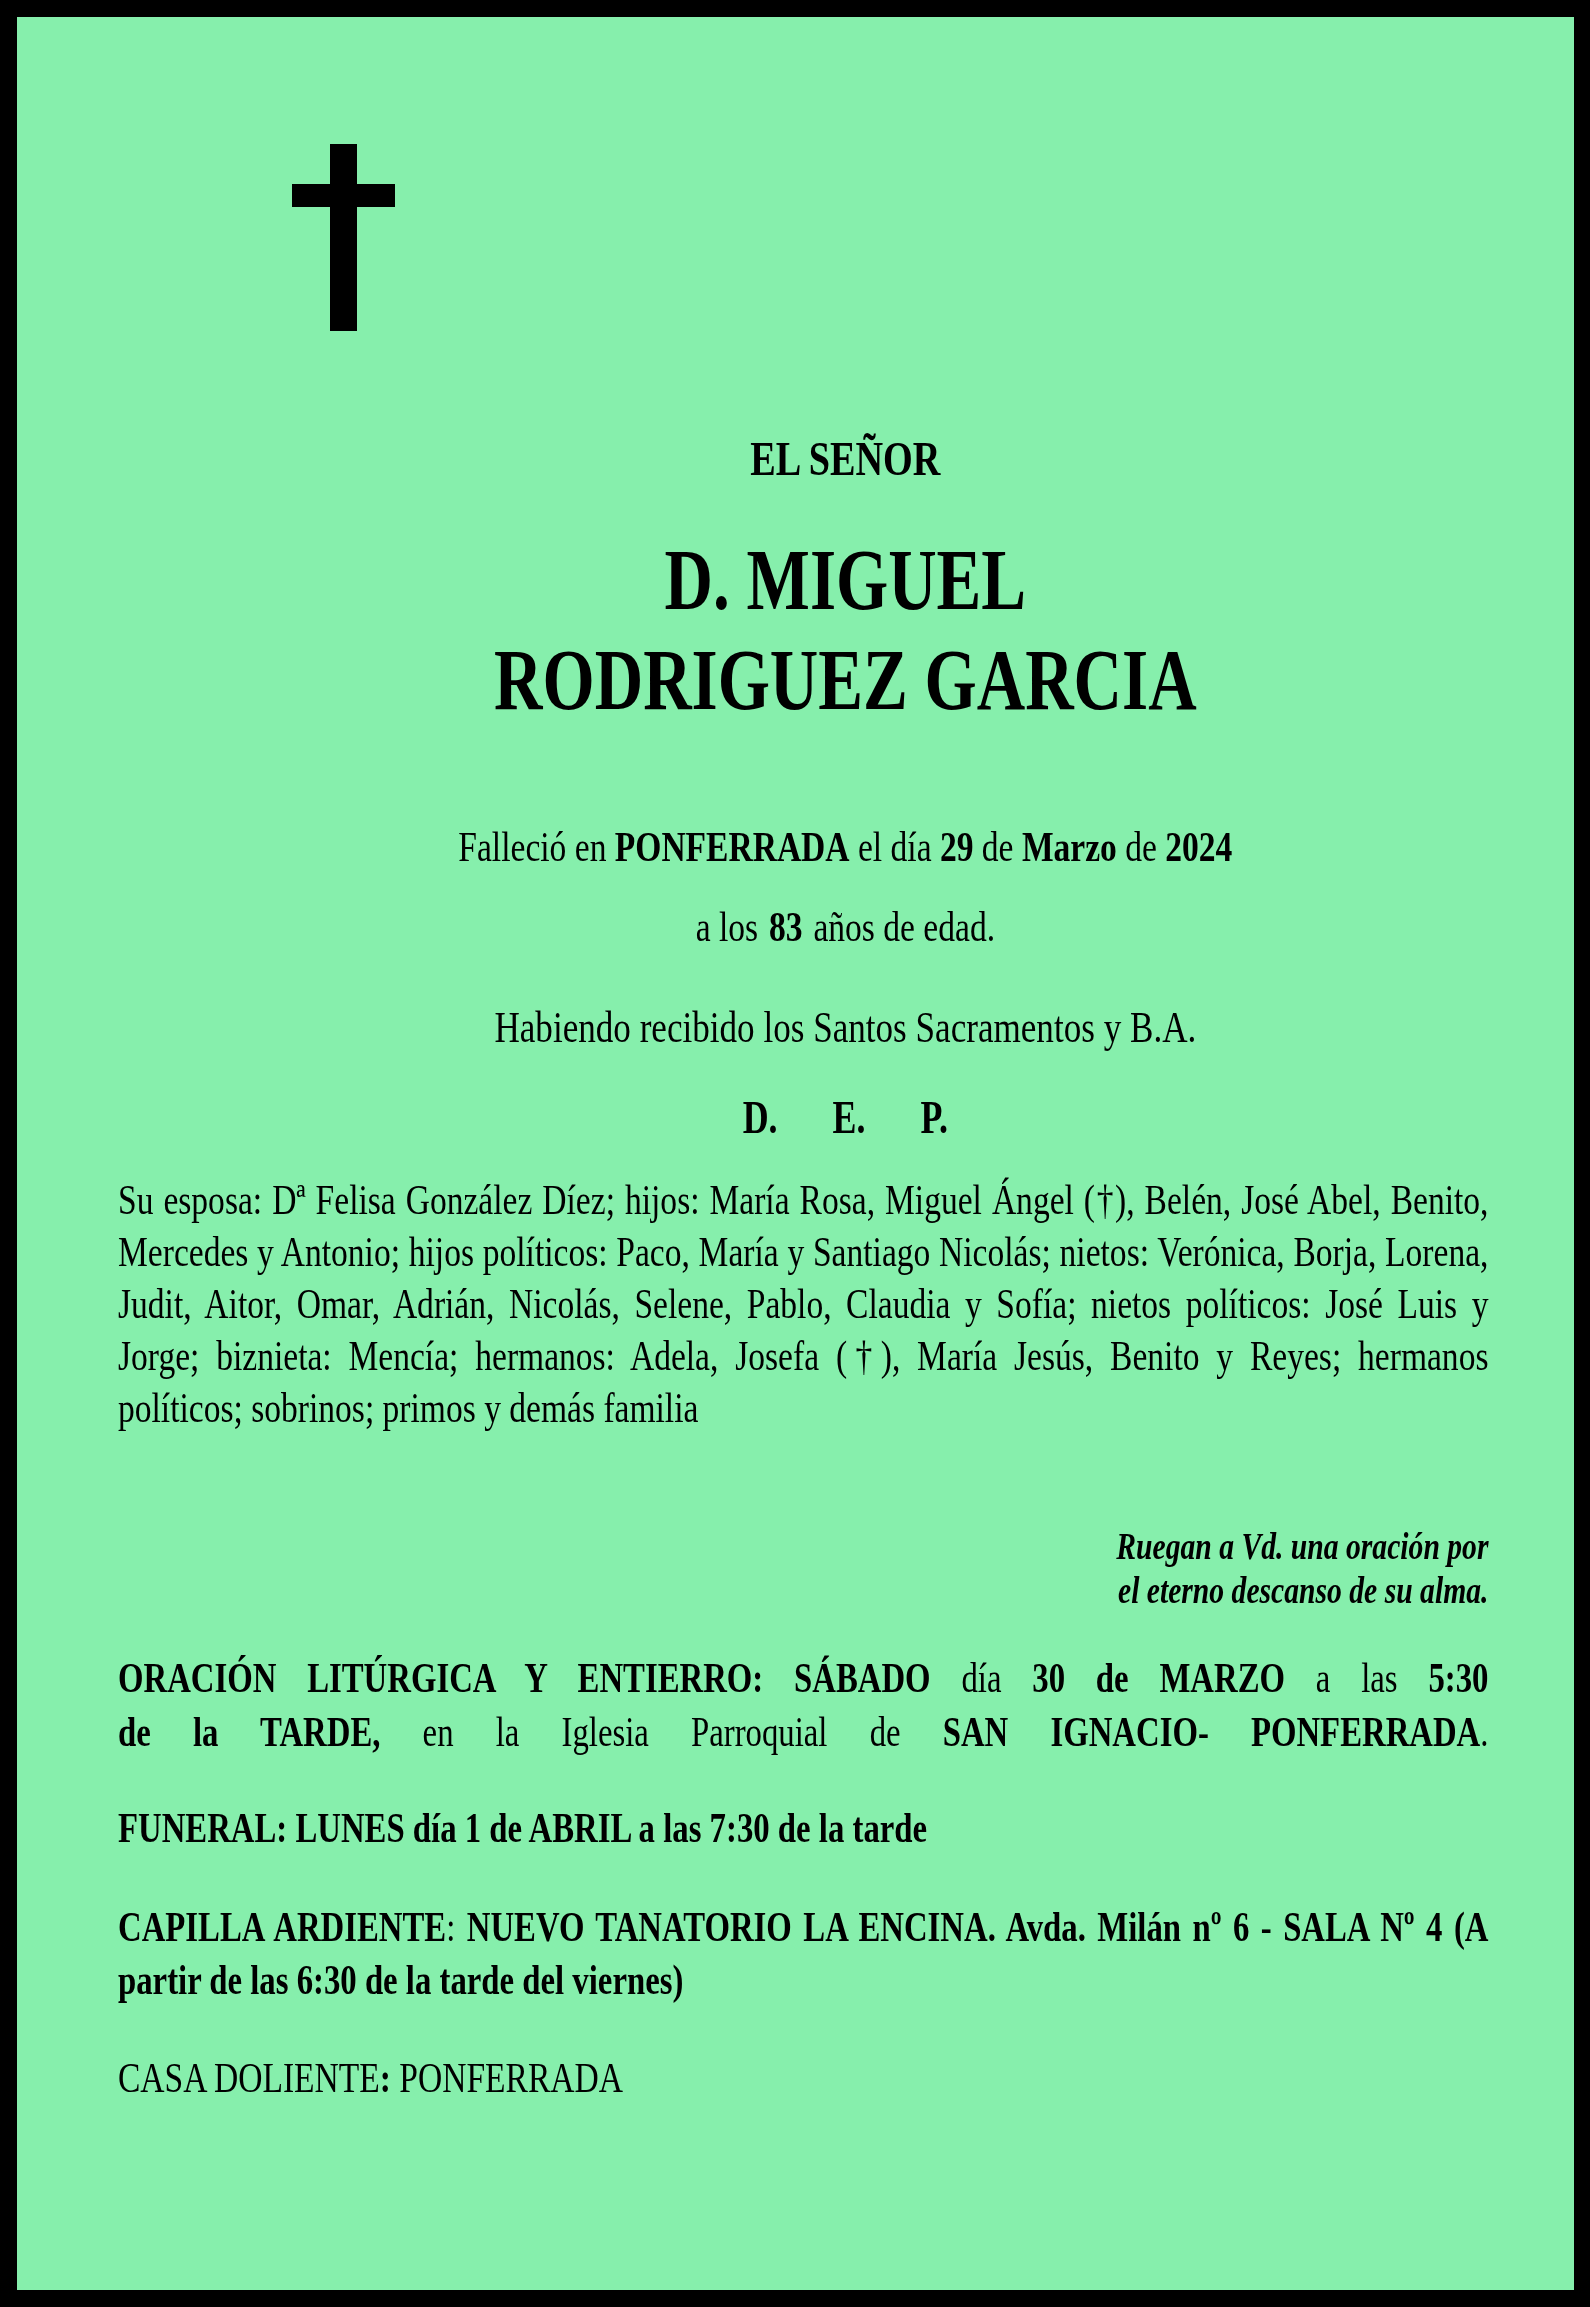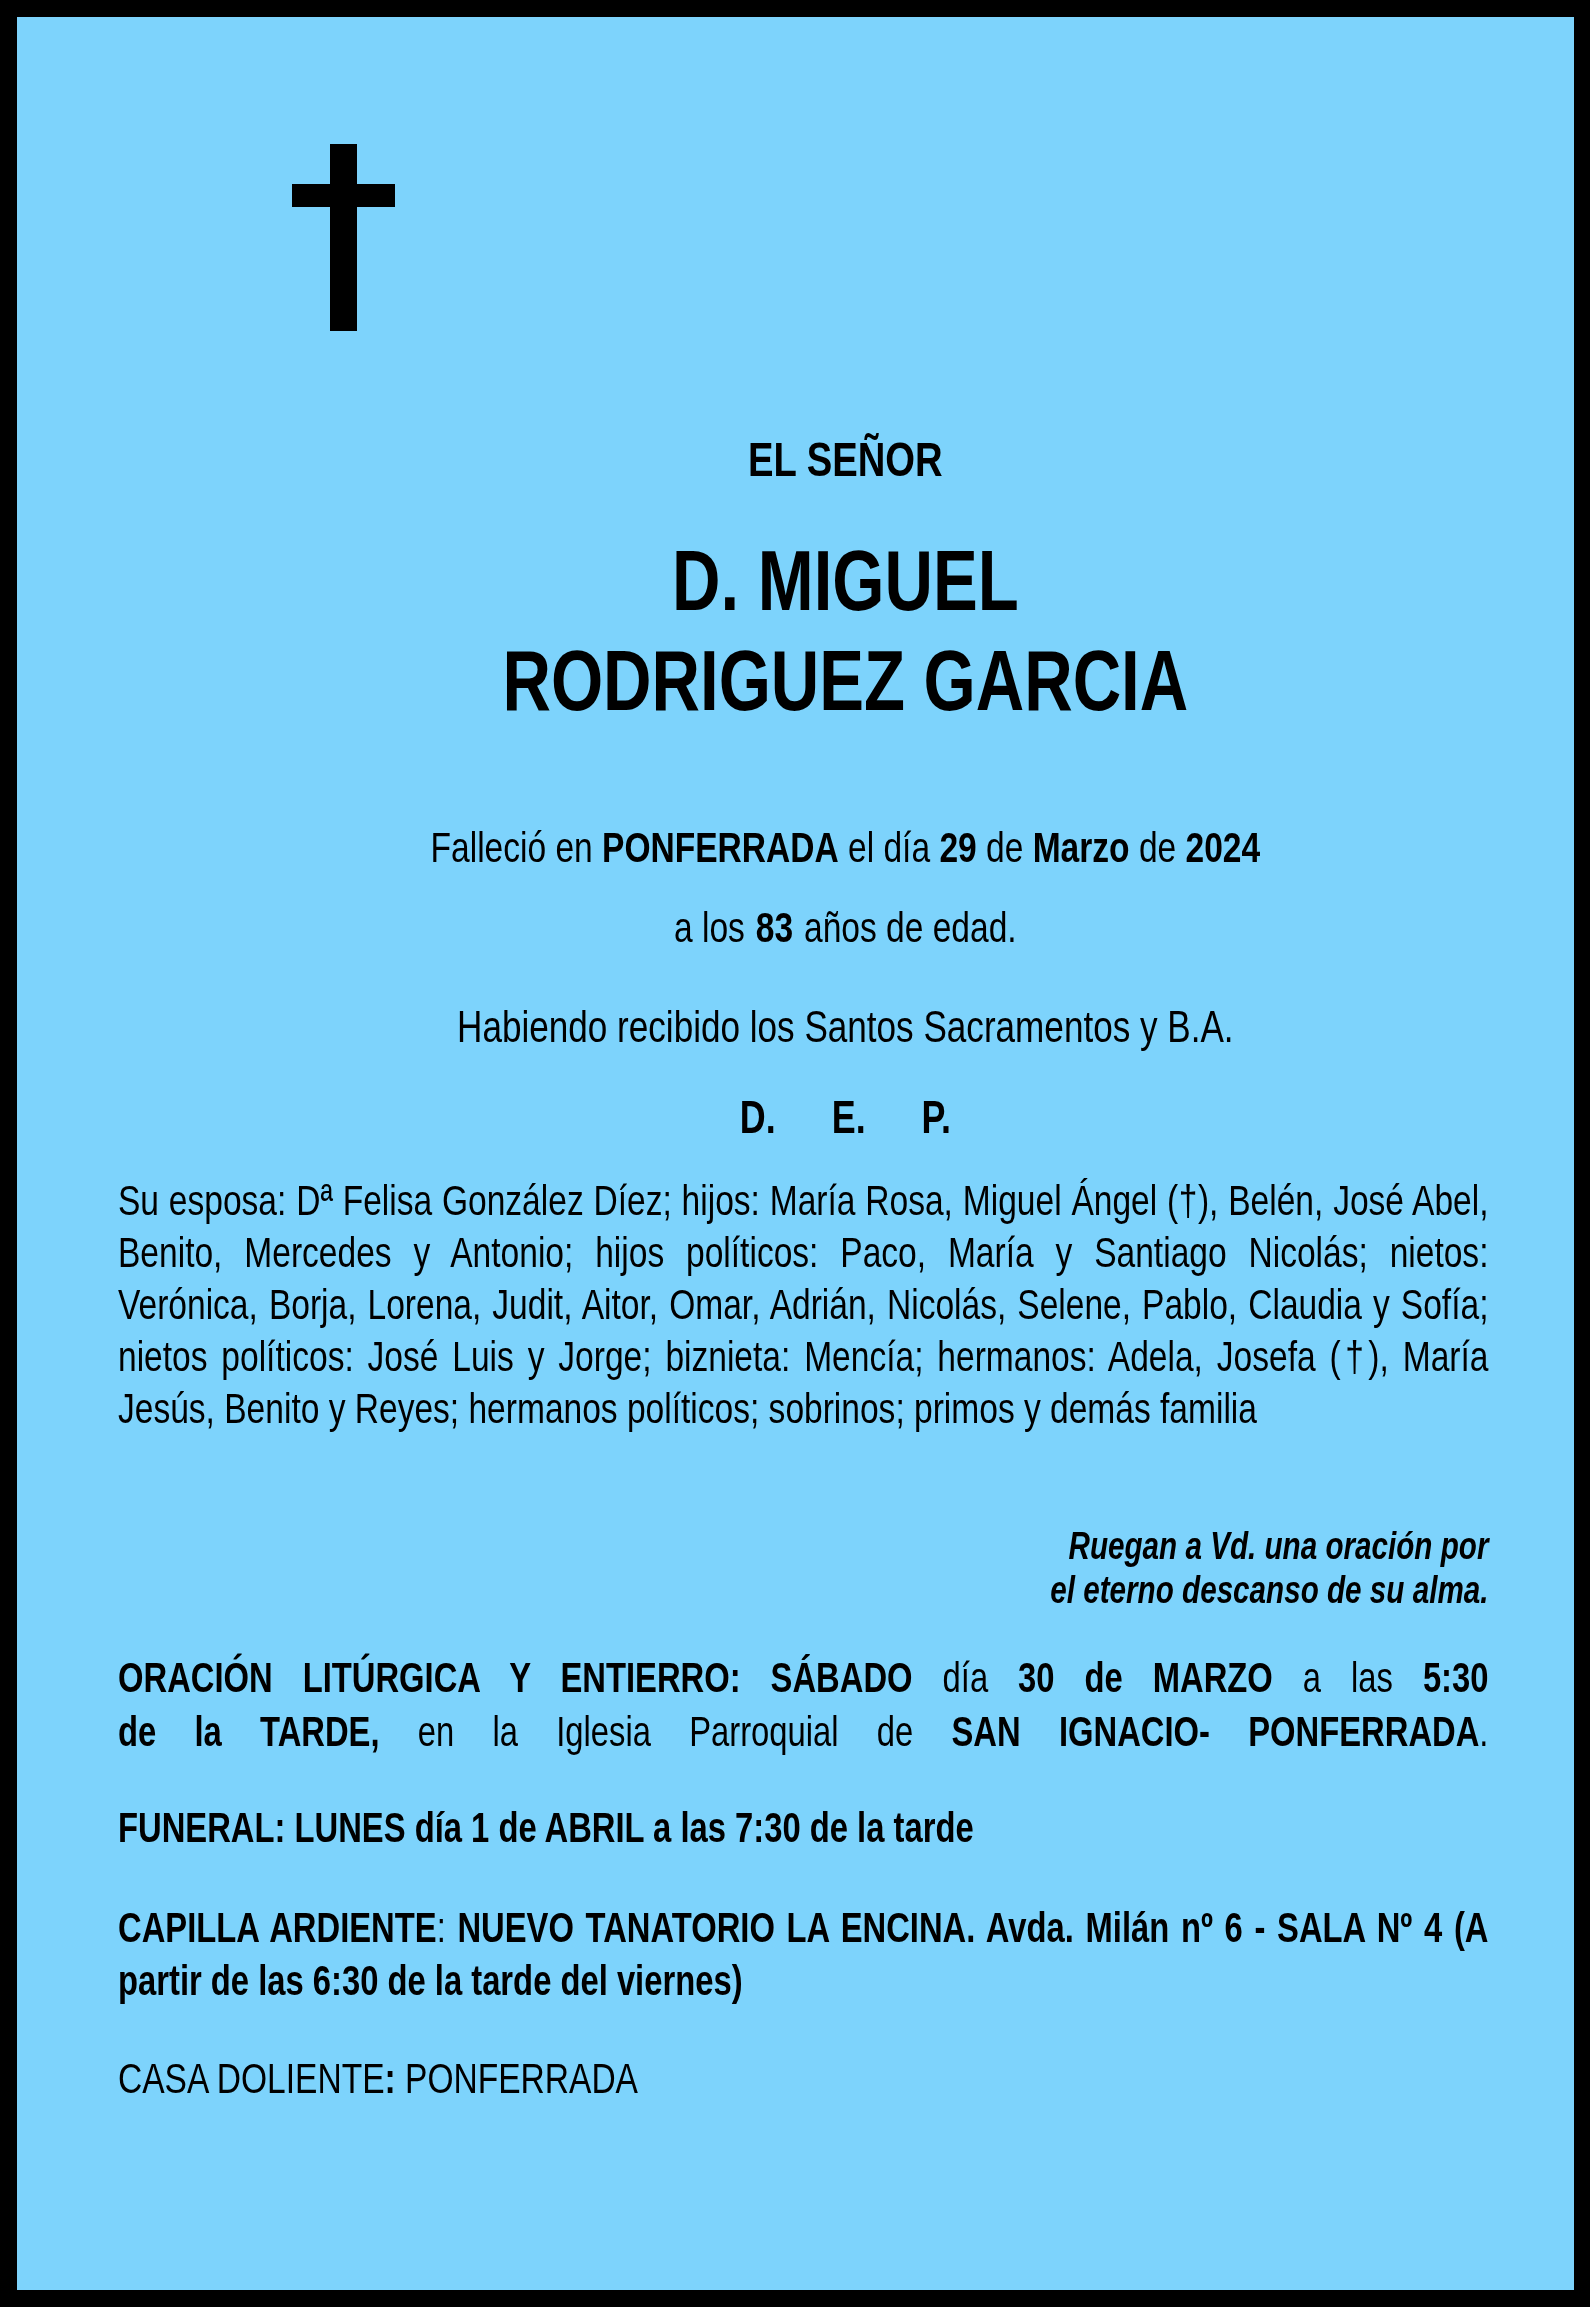--- a/index.html
+++ b/index.html
@@ -4,24 +4,24 @@
 <style>
   html, body {
     margin: 0;
     padding: 0;
     background: #ffffff;
   }
   .sheet {
     position: relative;
     width: 1591px;
     height: 2307px;
-    background: #7dd3fc;
+    background: #86efac;
     border: 17.4px solid #000000;
     box-sizing: border-box;
-    font-family: Liberation Sans, sans-serif;
+    font-family: Liberation Serif, serif;
     color: #000000;
     overflow: hidden;
   }
   
   .cross {
     position: absolute;
     left: 275px;
     top: 127px;
     width: 103px;
     height: 187px;

